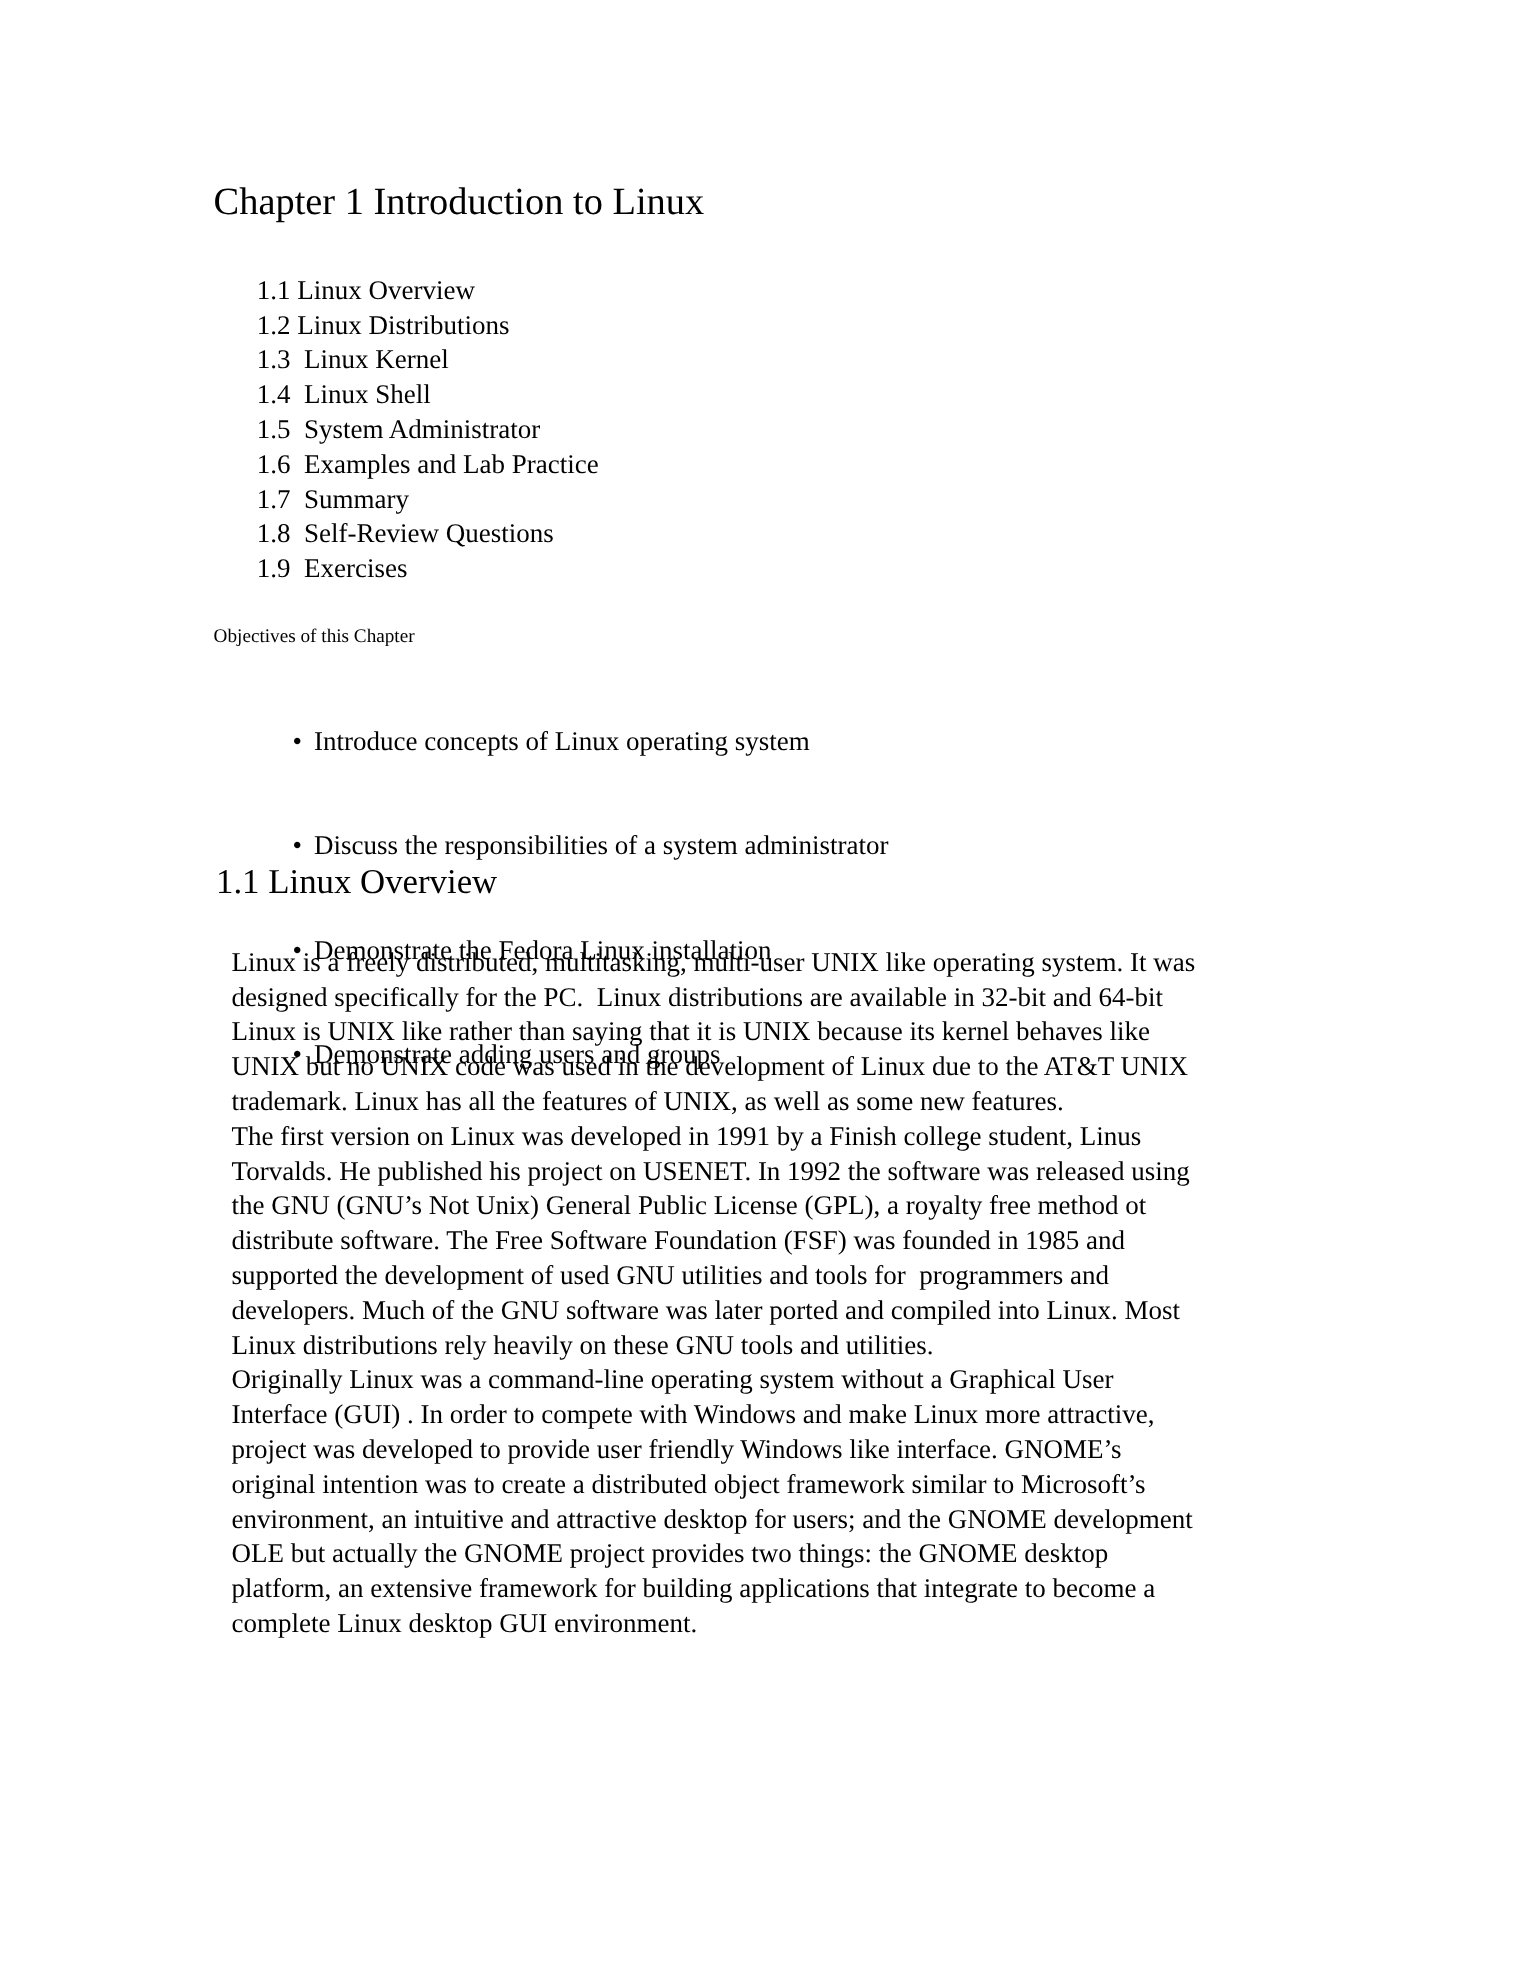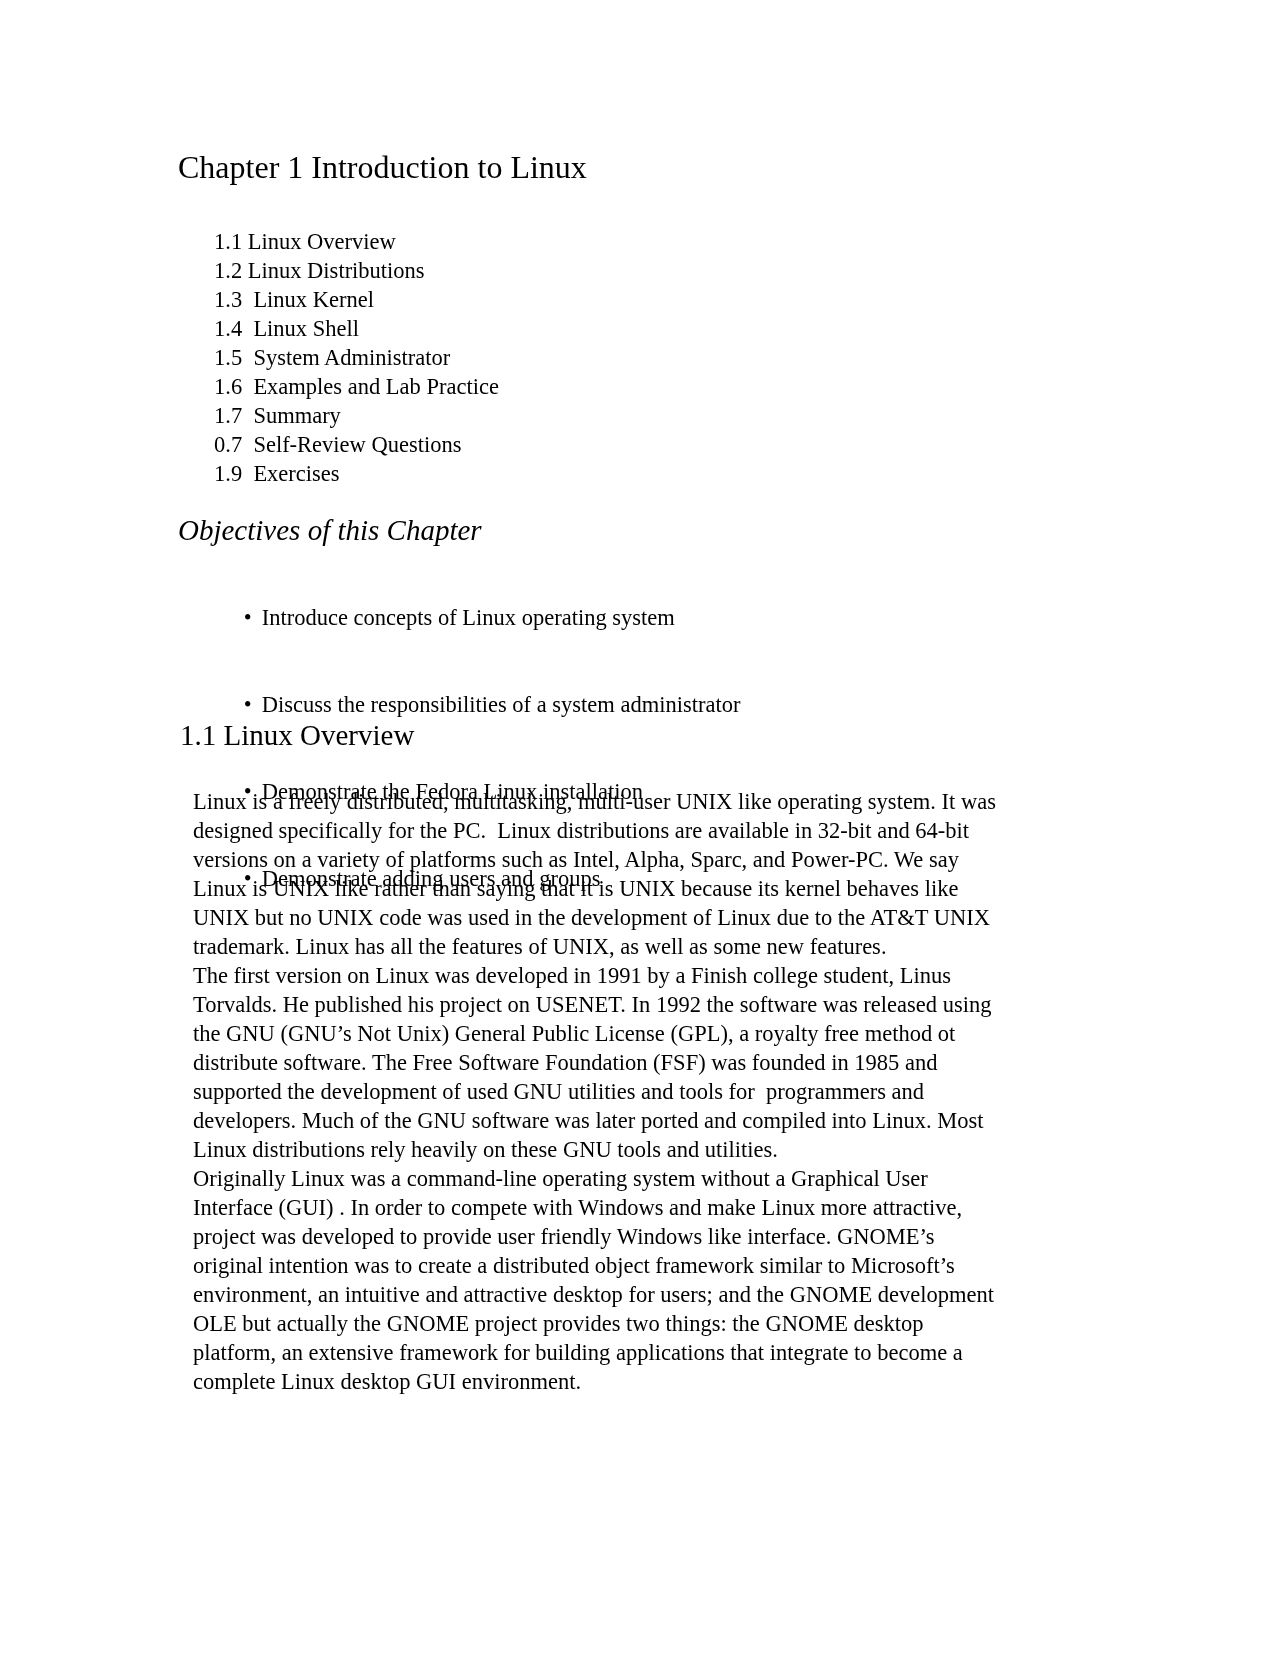--- a/index.html
+++ b/index.html
@@ -22,21 +22,21 @@
     margin:0; font-size:32px; font-weight:normal;
     line-height:36px; white-space:pre;
   }
   .toc {
     position:absolute; left:214px; top:227px;
     font-size:22.5px; line-height:29px;
   }
   .toc-item { white-space:pre; }
   .objectives-heading {
     position:absolute; left:178px; top:516px;
-    font-size:29px; line-height:29px; white-space:pre;font-style:italic;
+    font-size:16px; line-height:29px; white-space:pre;
   }
   .bullets {
     position:absolute; left:210px; top:574px;
     font-size:22.5px; line-height:29px;
   }
   .bullet-row { white-space:pre; }
   .bullet-marker { display:inline-block; width:18px; }
   .section-heading {
     position:absolute; left:180px; top:718px;
     margin:0; font-size:29px; font-weight:normal;
@@ -57,21 +57,21 @@
   <h1 class="chapter-title">Chapter 1 Introduction to Linux</h1>
 
   <div class="toc">
     <div class="toc-item">1.1 Linux Overview</div>
     <div class="toc-item">1.2 Linux Distributions</div>
     <div class="toc-item">1.3  Linux Kernel</div>
     <div class="toc-item">1.4  Linux Shell</div>
     <div class="toc-item">1.5  System Administrator</div>
     <div class="toc-item">1.6  Examples and Lab Practice</div>
     <div class="toc-item">1.7  Summary</div>
-    <div class="toc-item">0.7  Self-Review Questions</div>
+    <div class="toc-item">1.8  Self-Review Questions</div>
     <div class="toc-item">1.9  Exercises</div>
   </div>
 
   <div class="objectives-heading">Objectives of this Chapter</div>
 
   <div class="bullets">
     <div class="bullet-row">
       <span class="bullet-marker">•</span><span>Introduce concepts of Linux operating system</span>
     </div>
     <div class="bullet-row">
@@ -83,21 +83,20 @@
     <div class="bullet-row">
       <span class="bullet-marker">•</span><span>Demonstrate adding users and groups</span>
     </div>
   </div>
 
   <h2 class="section-heading">1.1 Linux Overview</h2>
 
   <div class="body-block">
     <div class="body-line">Linux is a freely distributed, multitasking, multi-user UNIX like operating system. It was</div>
     <div class="body-line">designed specifically for the PC.  Linux distributions are available in 32-bit and 64-bit</div>
-    <div class="body-line">versions on a variety of platforms such as Intel, Alpha, Sparc, and Power-PC. We say</div>
     <div class="body-line">Linux is UNIX like rather than saying that it is UNIX because its kernel behaves like</div>
     <div class="body-line">UNIX but no UNIX code was used in the development of Linux due to the AT&amp;T UNIX</div>
     <div class="body-line">trademark. Linux has all the features of UNIX, as well as some new features.</div>
     <div class="body-line">The first version on Linux was developed in 1991 by a Finish college student, Linus</div>
     <div class="body-line">Torvalds. He published his project on USENET. In 1992 the software was released using</div>
     <div class="body-line">the GNU (GNU’s Not Unix) General Public License (GPL), a royalty free method ot</div>
     <div class="body-line">distribute software. The Free Software Foundation (FSF) was founded in 1985 and</div>
     <div class="body-line">supported the development of used GNU utilities and tools for  programmers and</div>
     <div class="body-line">developers. Much of the GNU software was later ported and compiled into Linux. Most</div>
     <div class="body-line">Linux distributions rely heavily on these GNU tools and utilities.</div>

